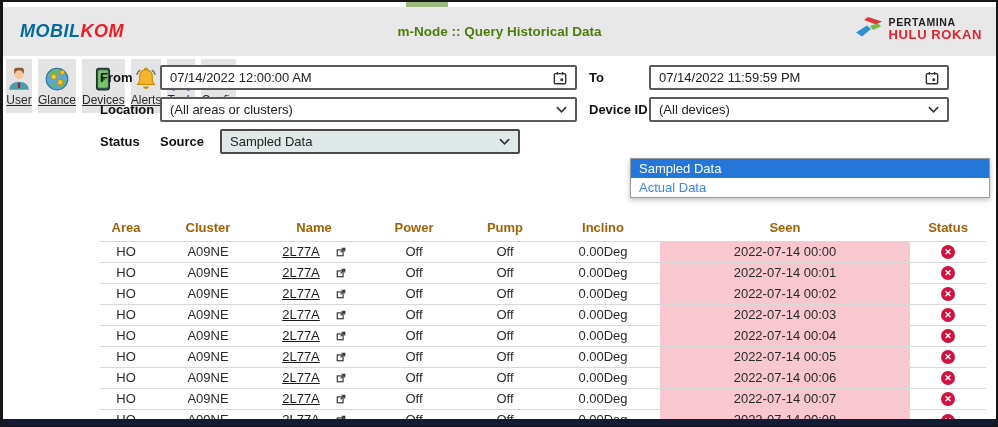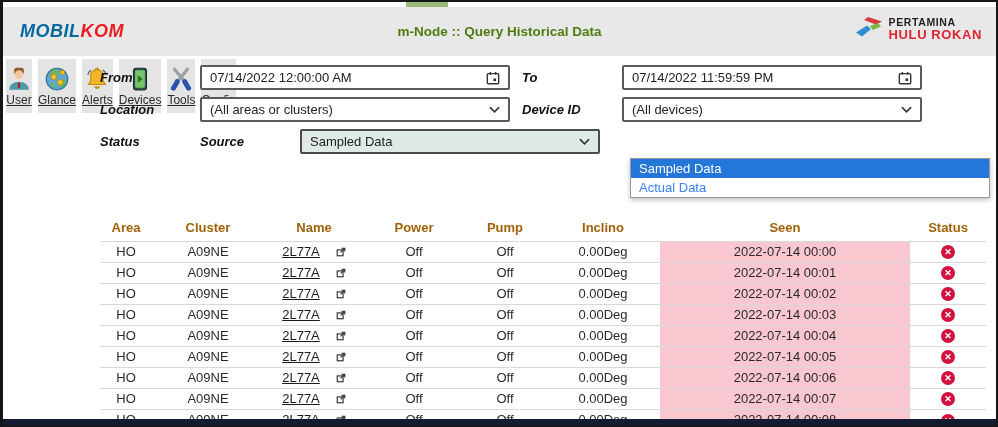--- a/index.html
+++ b/index.html
@@ -28,25 +28,25 @@
   
   .sidebar { position:absolute; left:3px; top:57px; width:75px; display:flex;
              flex-direction:row; gap:6px; }
   .side-btn { background:#e4e4e4; height:54px; display:flex; flex-direction:column;
               align-items:center; justify-content:center; gap:1px; cursor:pointer; }
   .side-btn .lbl { font-size:12px; color:#2a2a2a; text-decoration:underline; }
 
   
   .form { position:absolute; left:97px; top:63px; width:890px; font-size:13px; }
   .frow { display:flex; align-items:center; margin-bottom:7px; }
-  .flabel { width:100px; font-weight:bold; color:#111; font-size:13px;font-style:italic; }
+  .flabel { width:60px; font-weight:bold; color:#111; font-size:13px; }
   .control { height:25px; border:2px solid #5a5a5a; border-radius:2px; background:#fff;
              display:flex; align-items:center; justify-content:space-between;
              padding:0 8px; color:#222; cursor:pointer; }
-  .c-left  { width:310px; margin-right:12px; }
+  .c-left  { width:417px; margin-right:12px; }
   .c-right { width:300px; }
   .control.src-focus { background:#dfe9e7; border-color:#4a4a4a; }
   .listbox { position:absolute; left:530px; top:93px; width:360px; background:#fff;
              border:1px solid #9a9a9a; box-shadow:0 2px 5px rgba(0,0,0,.25); z-index:5; }
   .opt { height:19px; display:flex; align-items:center; padding-left:8px; font-size:13px; color:#3b82f6; cursor:pointer; }
   .opt.sel { background:#2576d9; color:#fff; }
 
   
   .tablewrap { position:absolute; left:97px; top:212px; width:886px; }
   table { width:886px; border-collapse:collapse; table-layout:fixed; font-size:13px; color:#2a2a2a; }
@@ -113,37 +113,37 @@
           <circle cx="9" cy="10" r="2.6" fill="#f0c330" stroke="#b88a00" stroke-width="0.8"></circle>
           <circle cx="15" cy="15" r="2.6" fill="#f0c330" stroke="#b88a00" stroke-width="0.8"></circle>
           <circle cx="17" cy="6" r="2.1" fill="#f0c330" stroke="#b88a00" stroke-width="0.8"></circle>
         </svg>
       </span>
       <span class="lbl">Glance</span>
     </div>
     <div class="side-btn">
       <span>
         <svg width="26" height="26" viewBox="0 0 24 24">
+          <rect x="6" y="2" width="12" height="20" rx="2.5" fill="#31504f" stroke="#1c2f2f"></rect>
+          <rect x="7.5" y="4" width="9" height="16" rx="1" fill="#79c267"></rect>
+          <path d="M10 8.5 l4.5 3.5 -4.5 3.5 z" fill="#2c6e2c"></path>
+        </svg>
+      </span>
+      <span class="lbl">Devices</span>
+    </div>
+    <div class="side-btn">
+      <span>
+        <svg width="26" height="26" viewBox="0 0 24 24">
           <path d="M3.5 8 q1-3 3-4.2 M20.5 8 q-1-3-3-4.2" stroke="#666" fill="none" stroke-width="1.4"></path>
           <circle cx="12" cy="3.2" r="1.4" fill="#f5b52a" stroke="#c58a00"></circle>
           <path d="M12 3.5 c4 0 5.8 3 5.8 6.5 v4 l2 3 H4.2 l2-3 v-4 c0-3.5 1.8-6.5 5.8-6.5 z" fill="#f5b52a" stroke="#c58a00"></path>
           <path d="M9.2 19 a2.9 2.9 0 0 0 5.6 0 z" fill="#c58a00"></path>
         </svg>
       </span>
       <span class="lbl">Alerts</span>
-    </div>
-    <div class="side-btn">
-      <span>
-        <svg width="26" height="26" viewBox="0 0 24 24">
-          <rect x="6" y="2" width="12" height="20" rx="2.5" fill="#31504f" stroke="#1c2f2f"></rect>
-          <rect x="7.5" y="4" width="9" height="16" rx="1" fill="#79c267"></rect>
-          <path d="M10 8.5 l4.5 3.5 -4.5 3.5 z" fill="#2c6e2c"></path>
-        </svg>
-      </span>
-      <span class="lbl">Devices</span>
     </div>
     <div class="side-btn">
       <span>
         <svg width="26" height="26" viewBox="0 0 24 24">
           <g stroke-linecap="round">
             <path d="M6 3 L16 15" stroke="#9aa1a8" stroke-width="3"></path>
             <path d="M15.5 14.5 L19 20.5" stroke="#2b55a8" stroke-width="4.6"></path>
             <path d="M18 3 L8 15" stroke="#9aa1a8" stroke-width="3"></path>
             <path d="M8.5 14.5 L5 20.5" stroke="#2b55a8" stroke-width="4.6"></path>
           </g>

